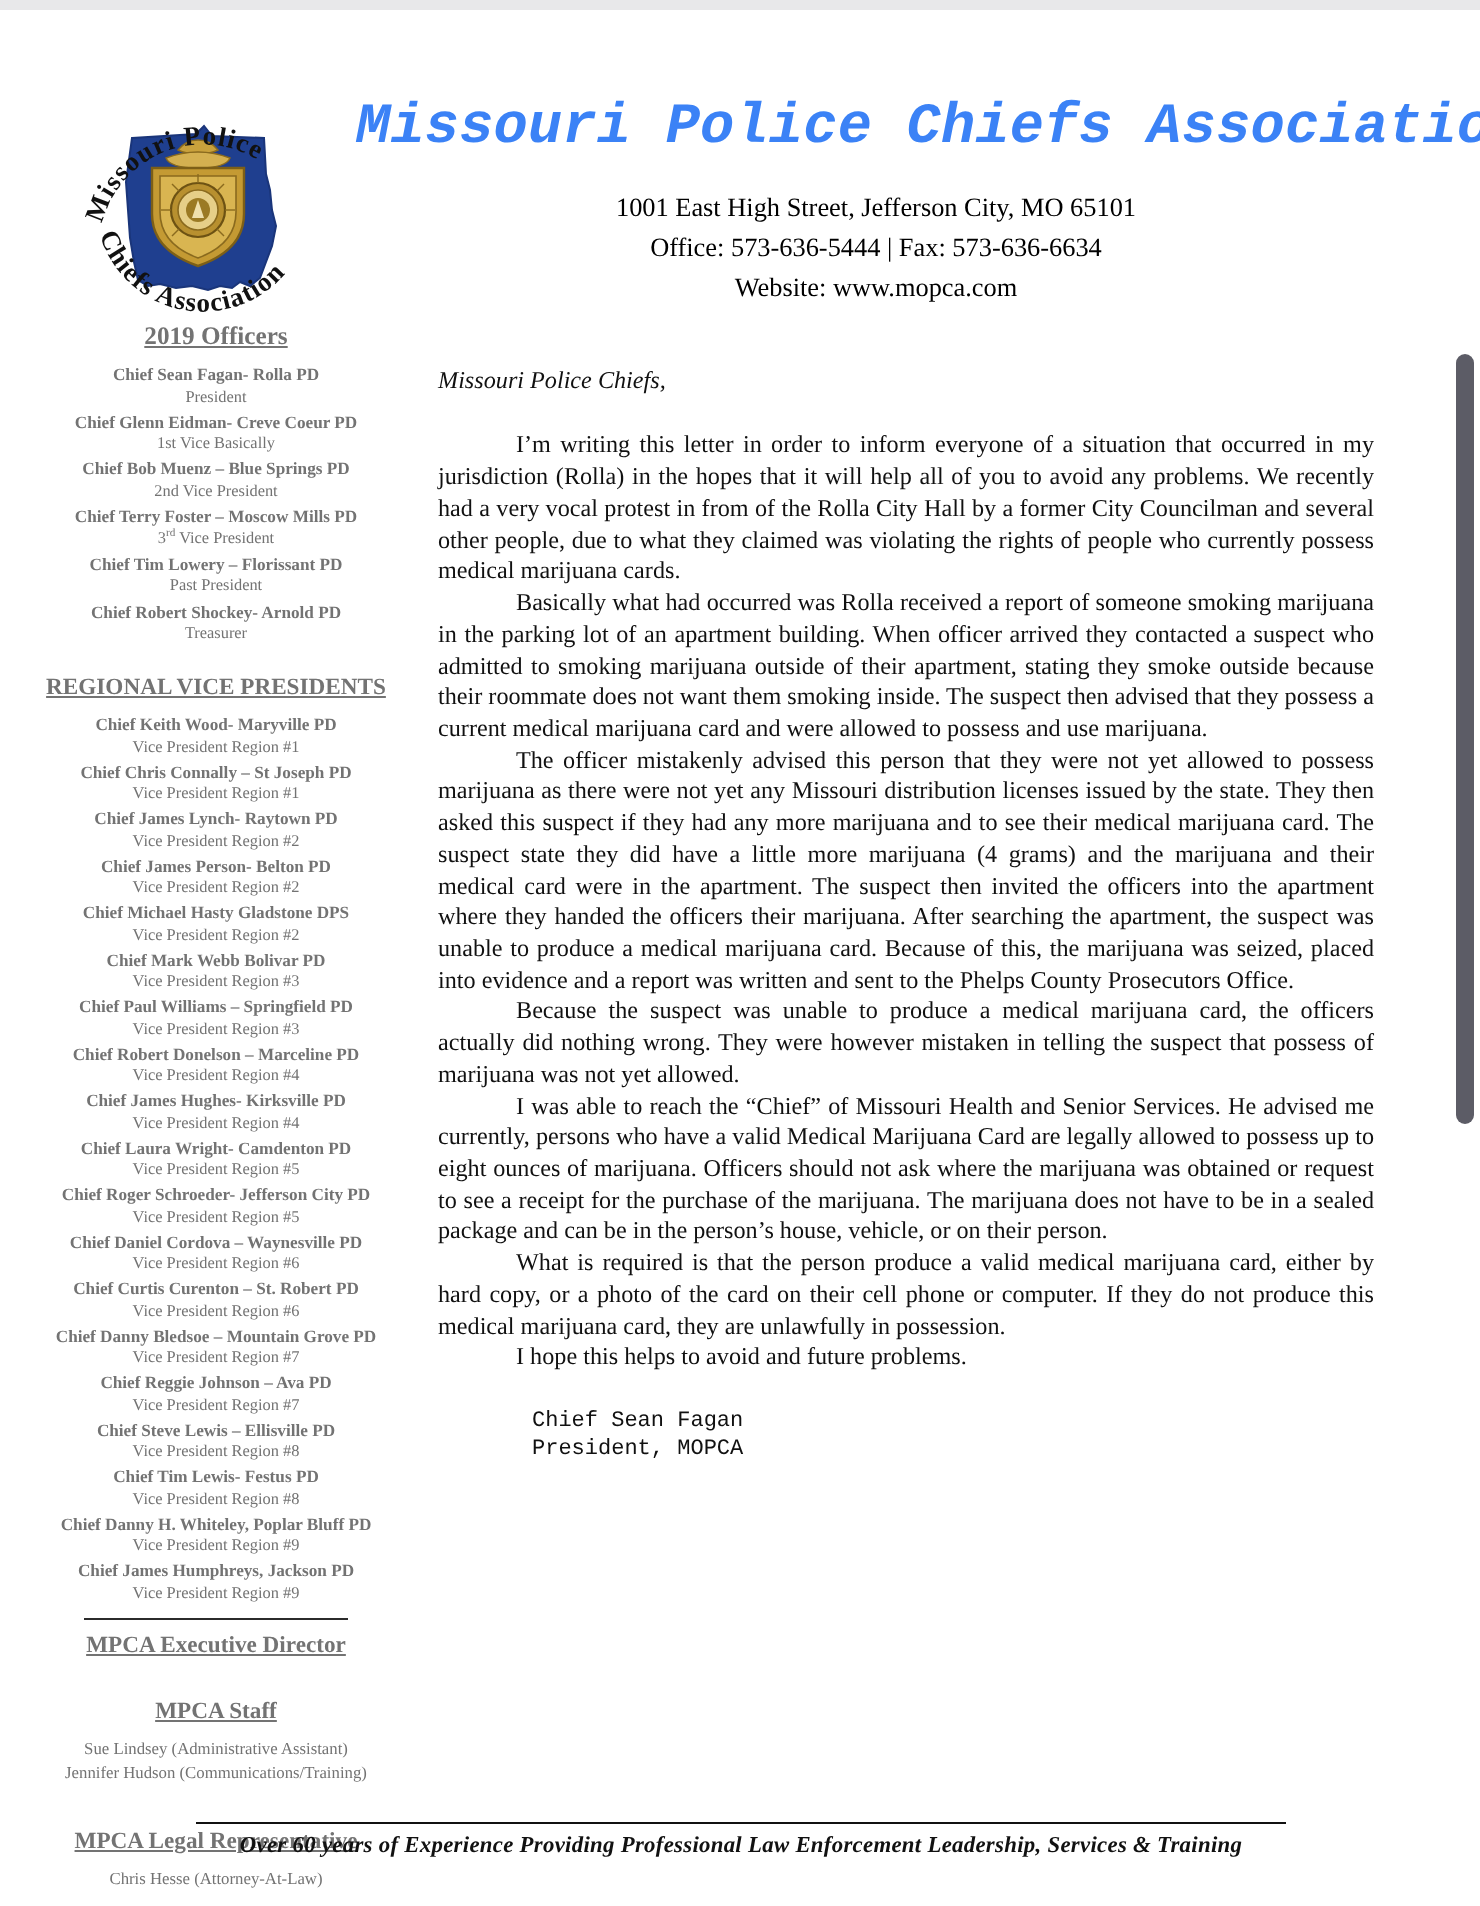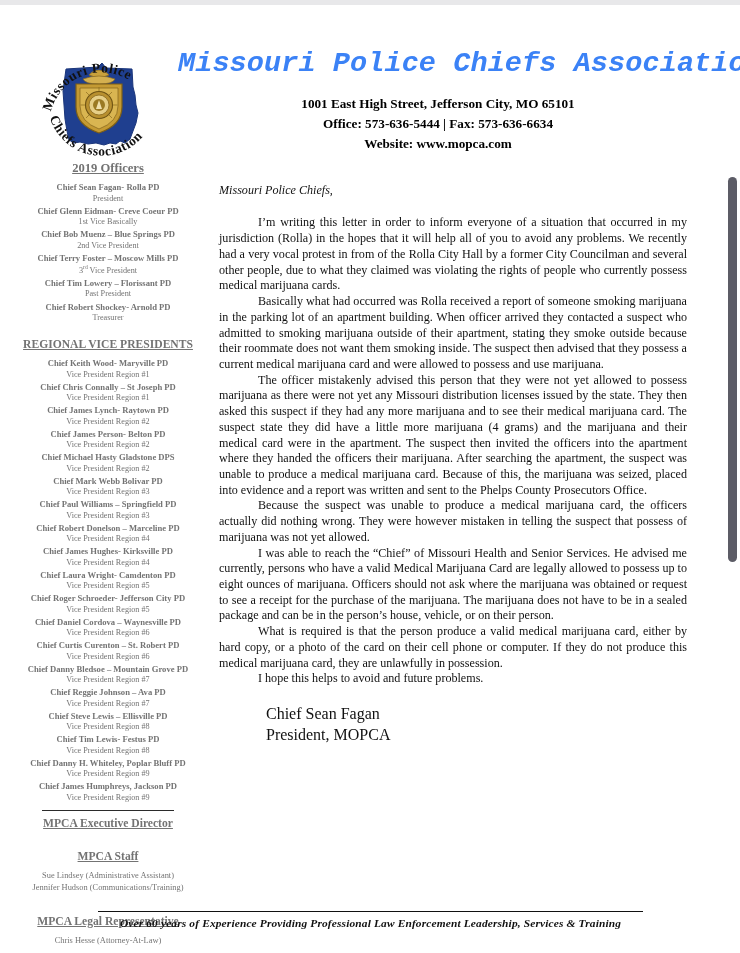--- a/index.html
+++ b/index.html
@@ -62,21 +62,21 @@
     font-family: Liberation Mono, monospace;
     font-weight: bold;
     font-style: italic;
     font-size: 28.5px;
     letter-spacing: 0.1px;
     line-height: 1.08;
     color: #3b82f6;
     white-space: nowrap;
   }
   .org-line {
-    font-weight: bold;
+    font-weight: normal;
     font-size: 13.2px;
     line-height: 1.52;
     color: #000;
     white-space: nowrap;
   }
   #org-addr { margin-top: 14px; }
 
   
   #sidebar {
     position: absolute;
@@ -139,22 +139,23 @@
     font-size: 12.1px;
     line-height: 1.30;
     text-align: justify;
     text-indent: 39px;
     margin: 0 2px 0 0;
     hyphens: none;
   }
   #closing {
     margin-top: 17px;
     padding-left: 47px;
-    font-size: 16px;
+    font-size: 11px;
     line-height: 1.30;
+    font-family: Liberation Mono, monospace;
   }
 
   
   #footer {
     position: absolute;
     left: 98px;
     top: 906px;
     width: 545px;
   }
   #footer-rule {

